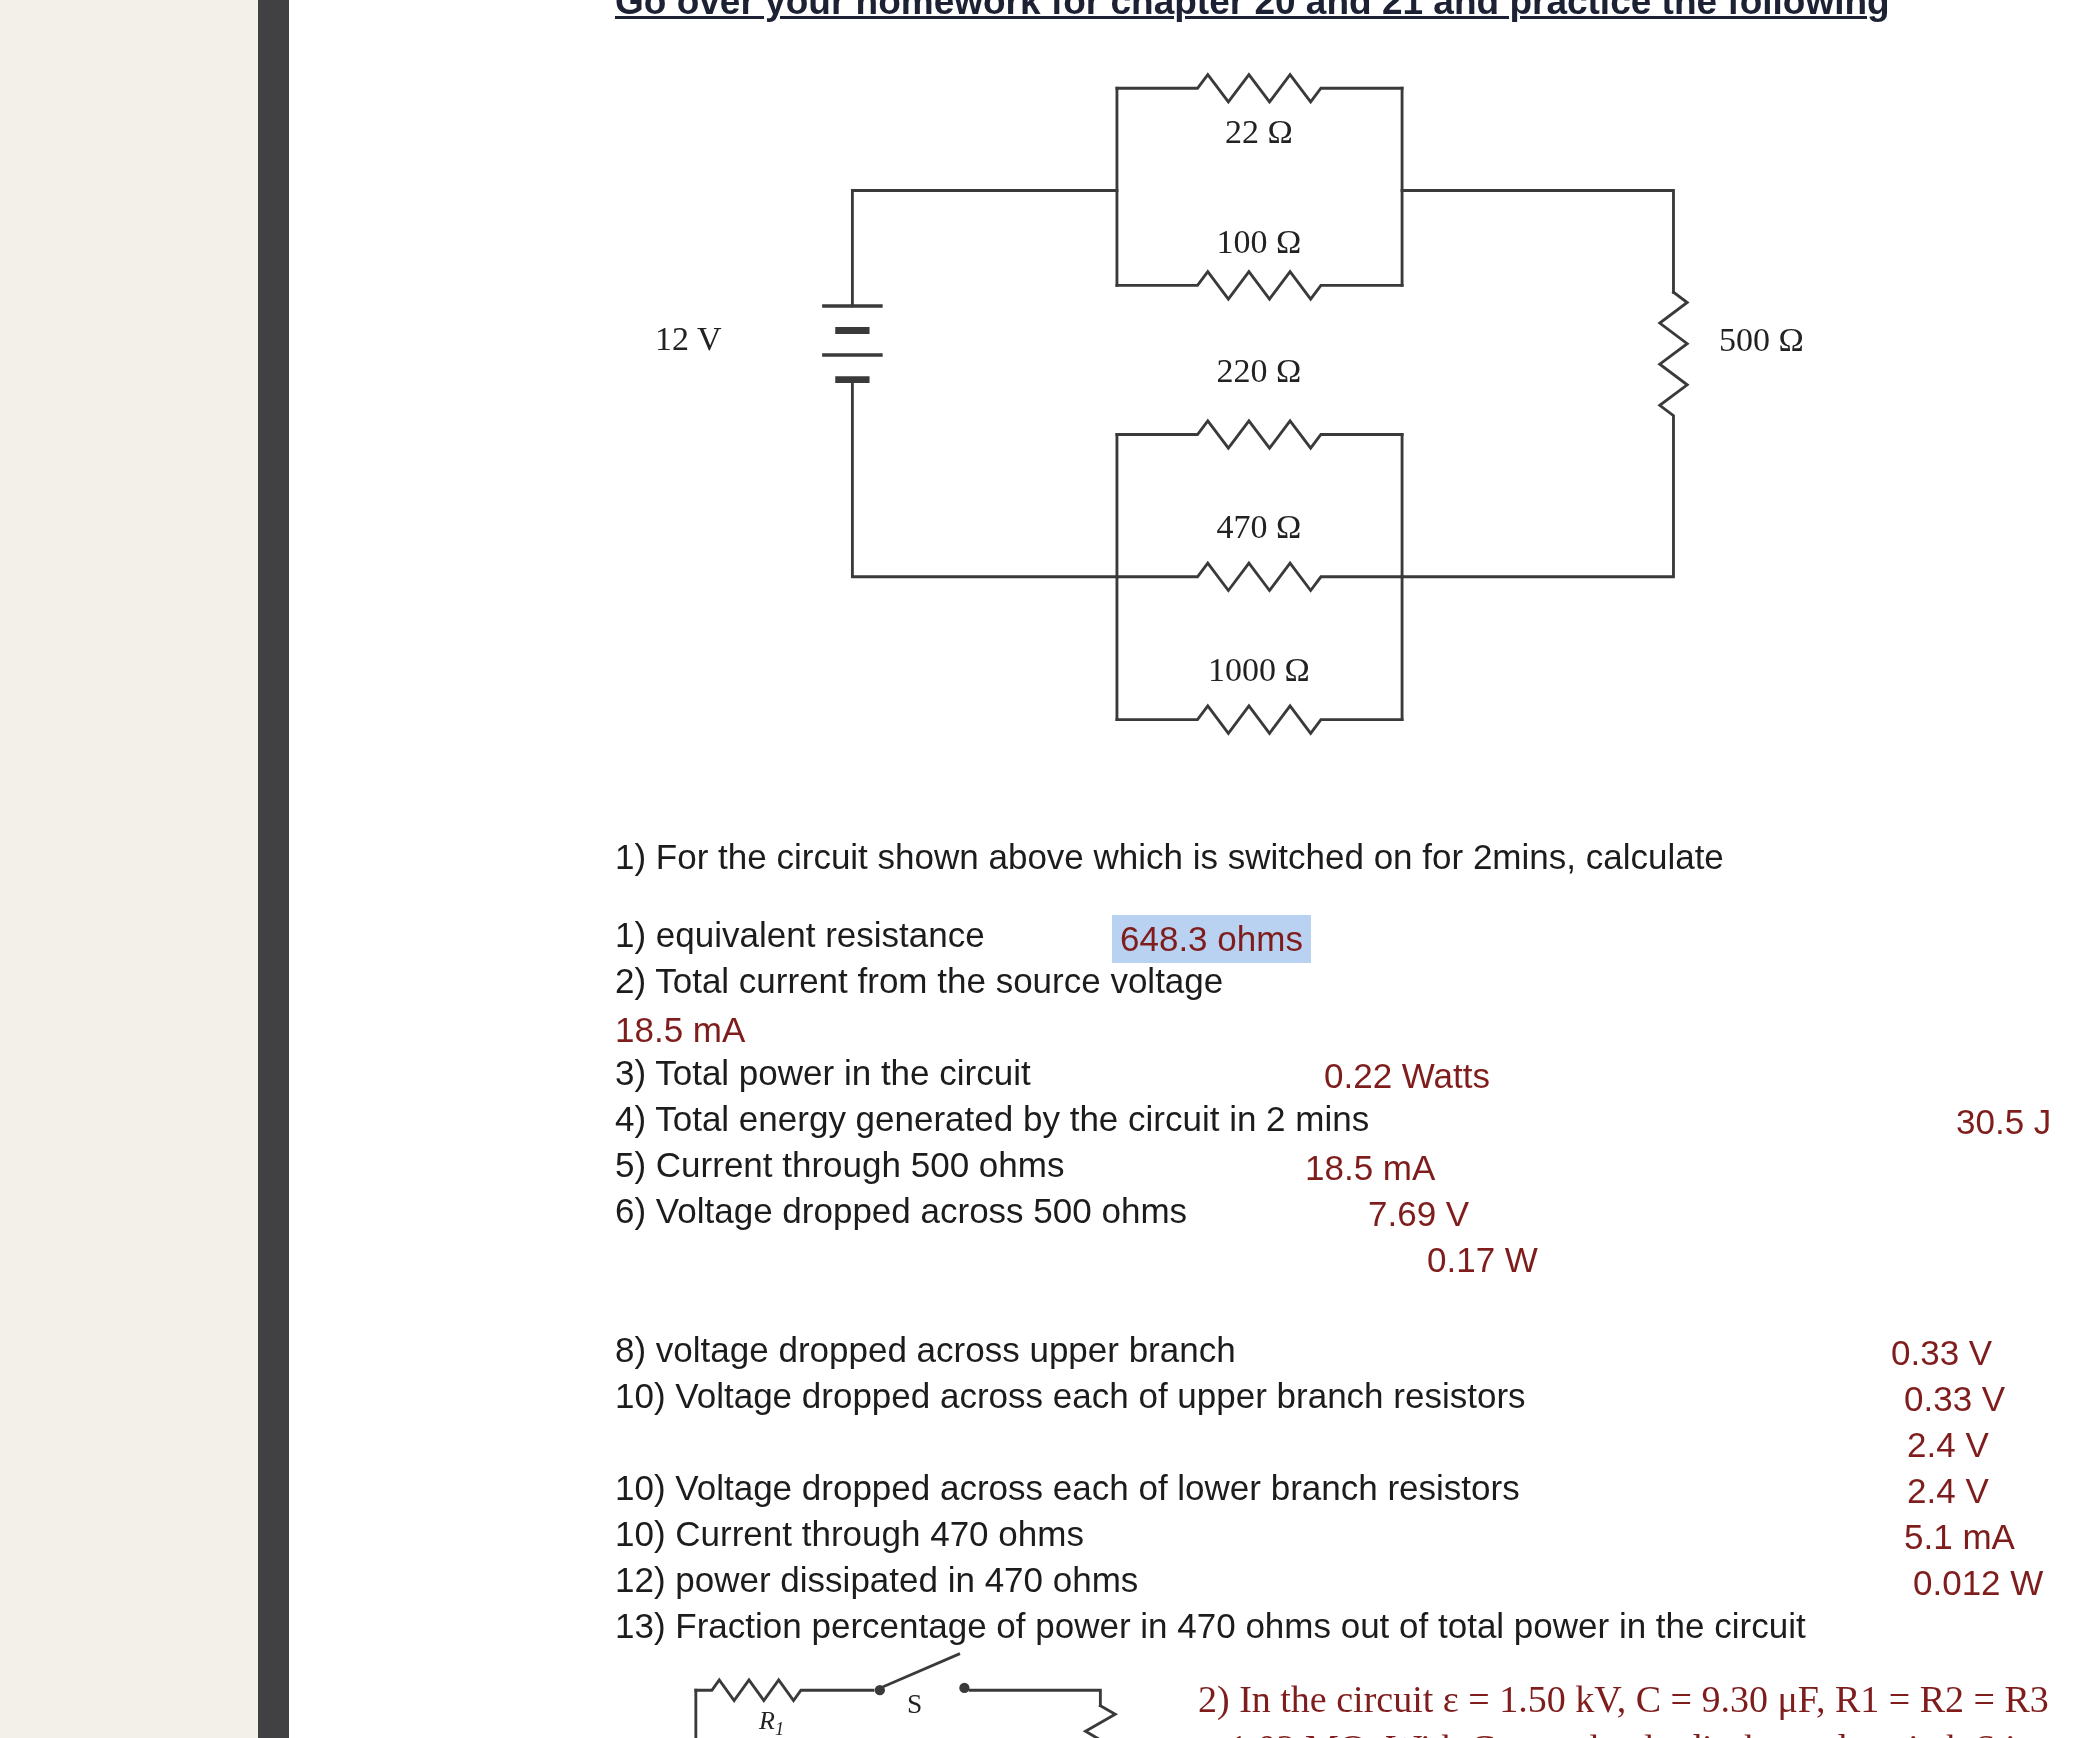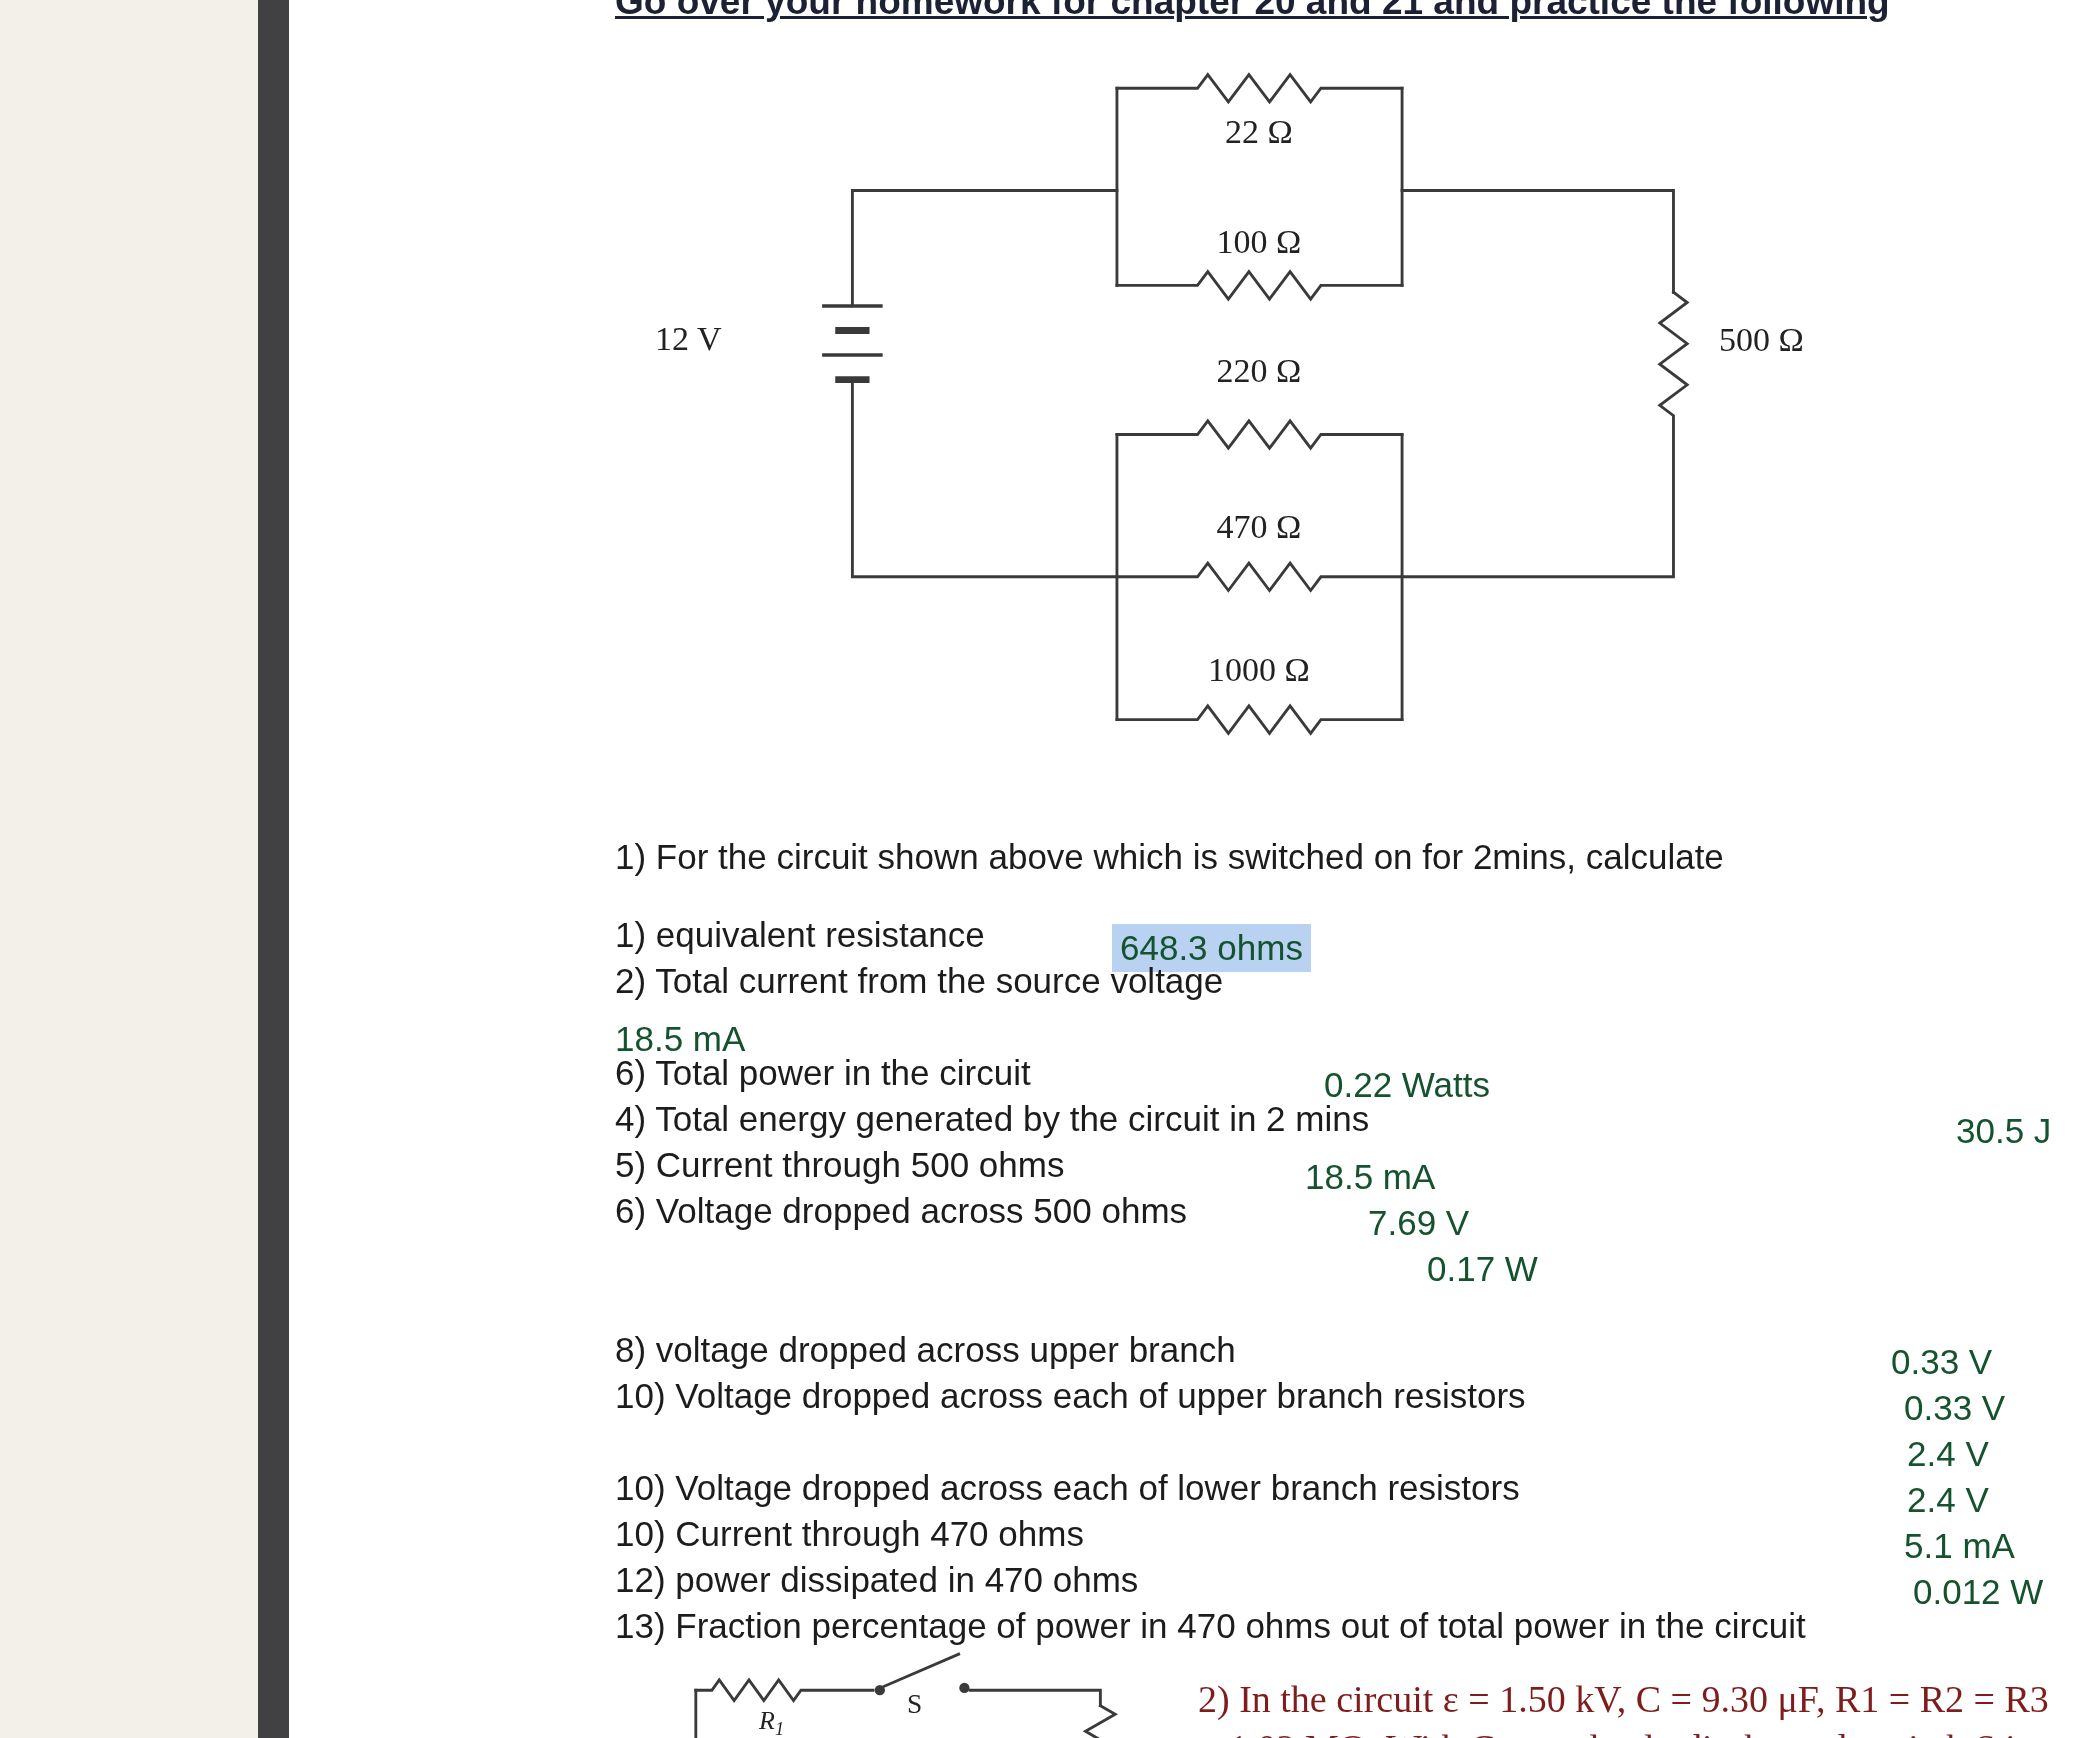--- a/index.html
+++ b/index.html
@@ -22,21 +22,21 @@
   .bottom-svg circle{fill:#3a3a3a;stroke:none}
 
   .clabel{position:absolute;font-family:"Liberation Serif",serif;font-size:34px;
     color:#222;white-space:nowrap}
   .center{transform:translateX(-50%)}
 
   .qa{position:absolute;left:326px;top:834px;width:1760px;font-size:35px;
     color:#1c1c1c;line-height:46px}
   .qrow{position:relative;height:46px;line-height:46px}
   .qrow .q{position:absolute;left:0;top:0;white-space:nowrap}
-  .qrow .a{position:absolute;top:12px;color:#14532d;white-space:nowrap}
+  .qrow .a{position:absolute;top:3px;color:#7f1d1d;white-space:nowrap}
   .hl{background:#b9d2f1;padding:1.1px 8px}
   .gap-sm{margin-top:32px}
   .gap-lg{margin-top:47px}
 
   .serif-text{position:absolute;font-family:Liberation Serif, serif;font-size:38px;
     color:#7f1d1d;white-space:nowrap}
   .sub-label{position:absolute;font-family:"Liberation Serif",serif;font-style:italic;
     font-size:26px;color:#222;white-space:nowrap}
   .sub-label sub{font-size:18.3px}
   .s-label{position:absolute;font-family:"Liberation Serif",serif;font-size:27.4px;
@@ -92,21 +92,21 @@
       <span class="q">1) equivalent resistance</span>
       <span class="a hl" style="left:497px">648.3 ohms</span>
     </div>
     <div class="qrow">
       <span class="q">2) Total current from the source voltage</span>
     </div>
     <div class="qrow">
       <span class="a" style="left:0">18.5 mA</span>
     </div>
     <div class="qrow">
-      <span class="q">6) Total power in the circuit</span>
+      <span class="q">3) Total power in the circuit</span>
       <span class="a" style="left:709px">0.22 Watts</span>
     </div>
     <div class="qrow">
       <span class="q">4) Total energy generated by the circuit in 2 mins</span>
       <span class="a" style="left:1341px">30.5 J</span>
     </div>
     <div class="qrow">
       <span class="q">5) Current through 500 ohms</span>
       <span class="a" style="left:690px">18.5 mA</span>
     </div>

